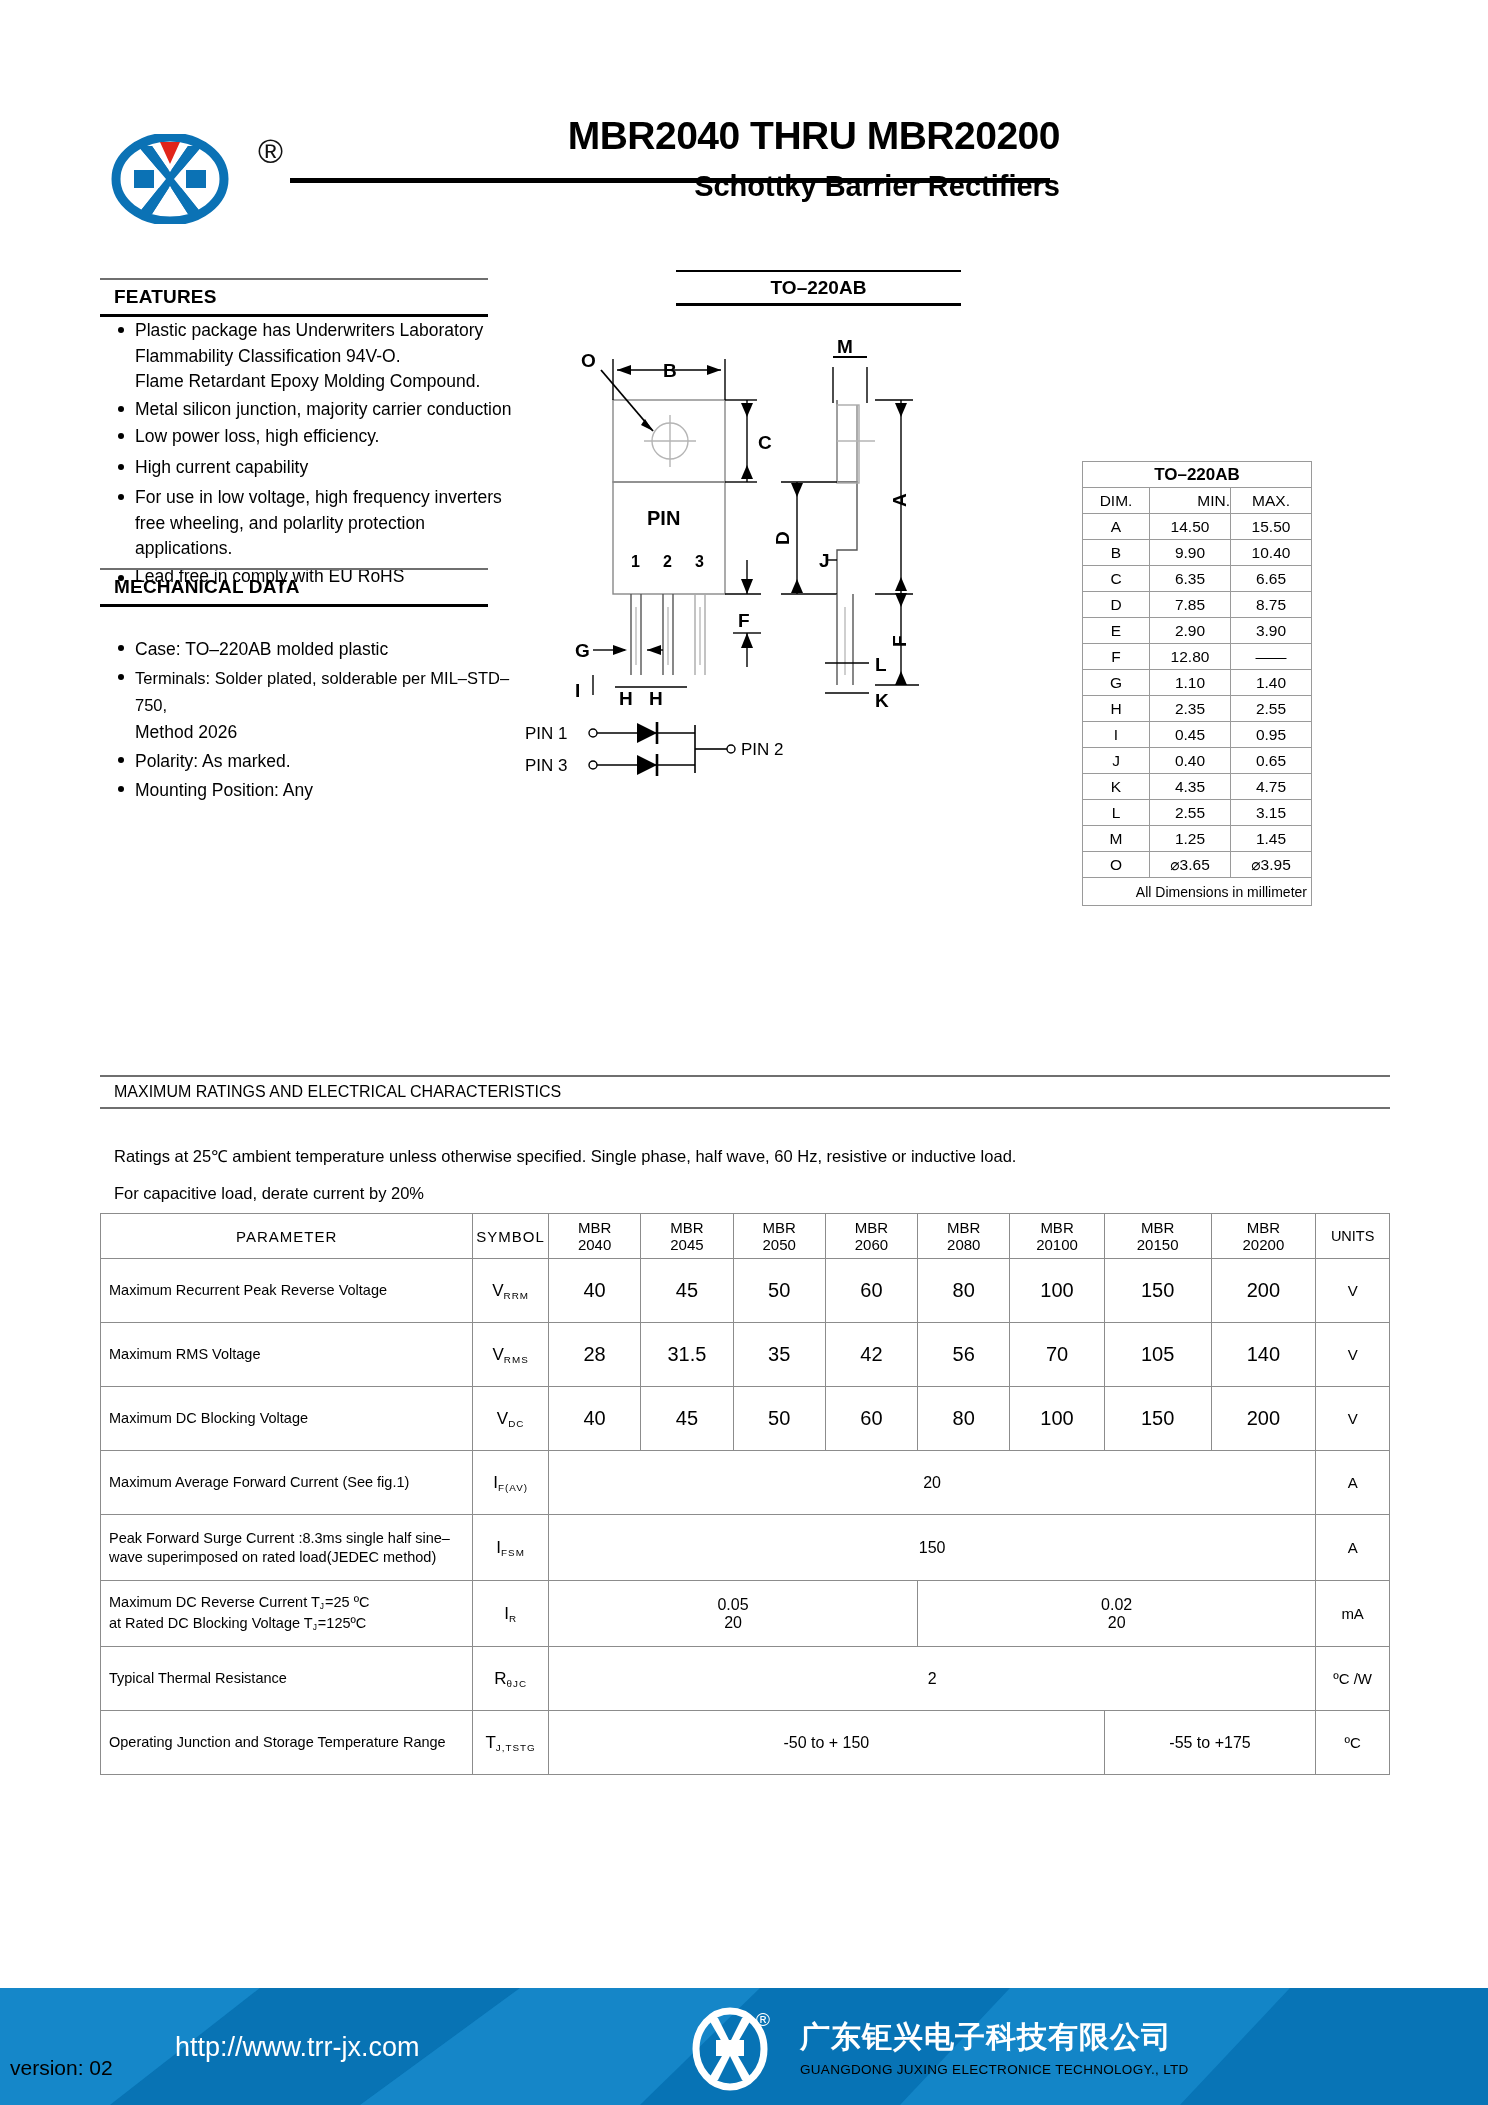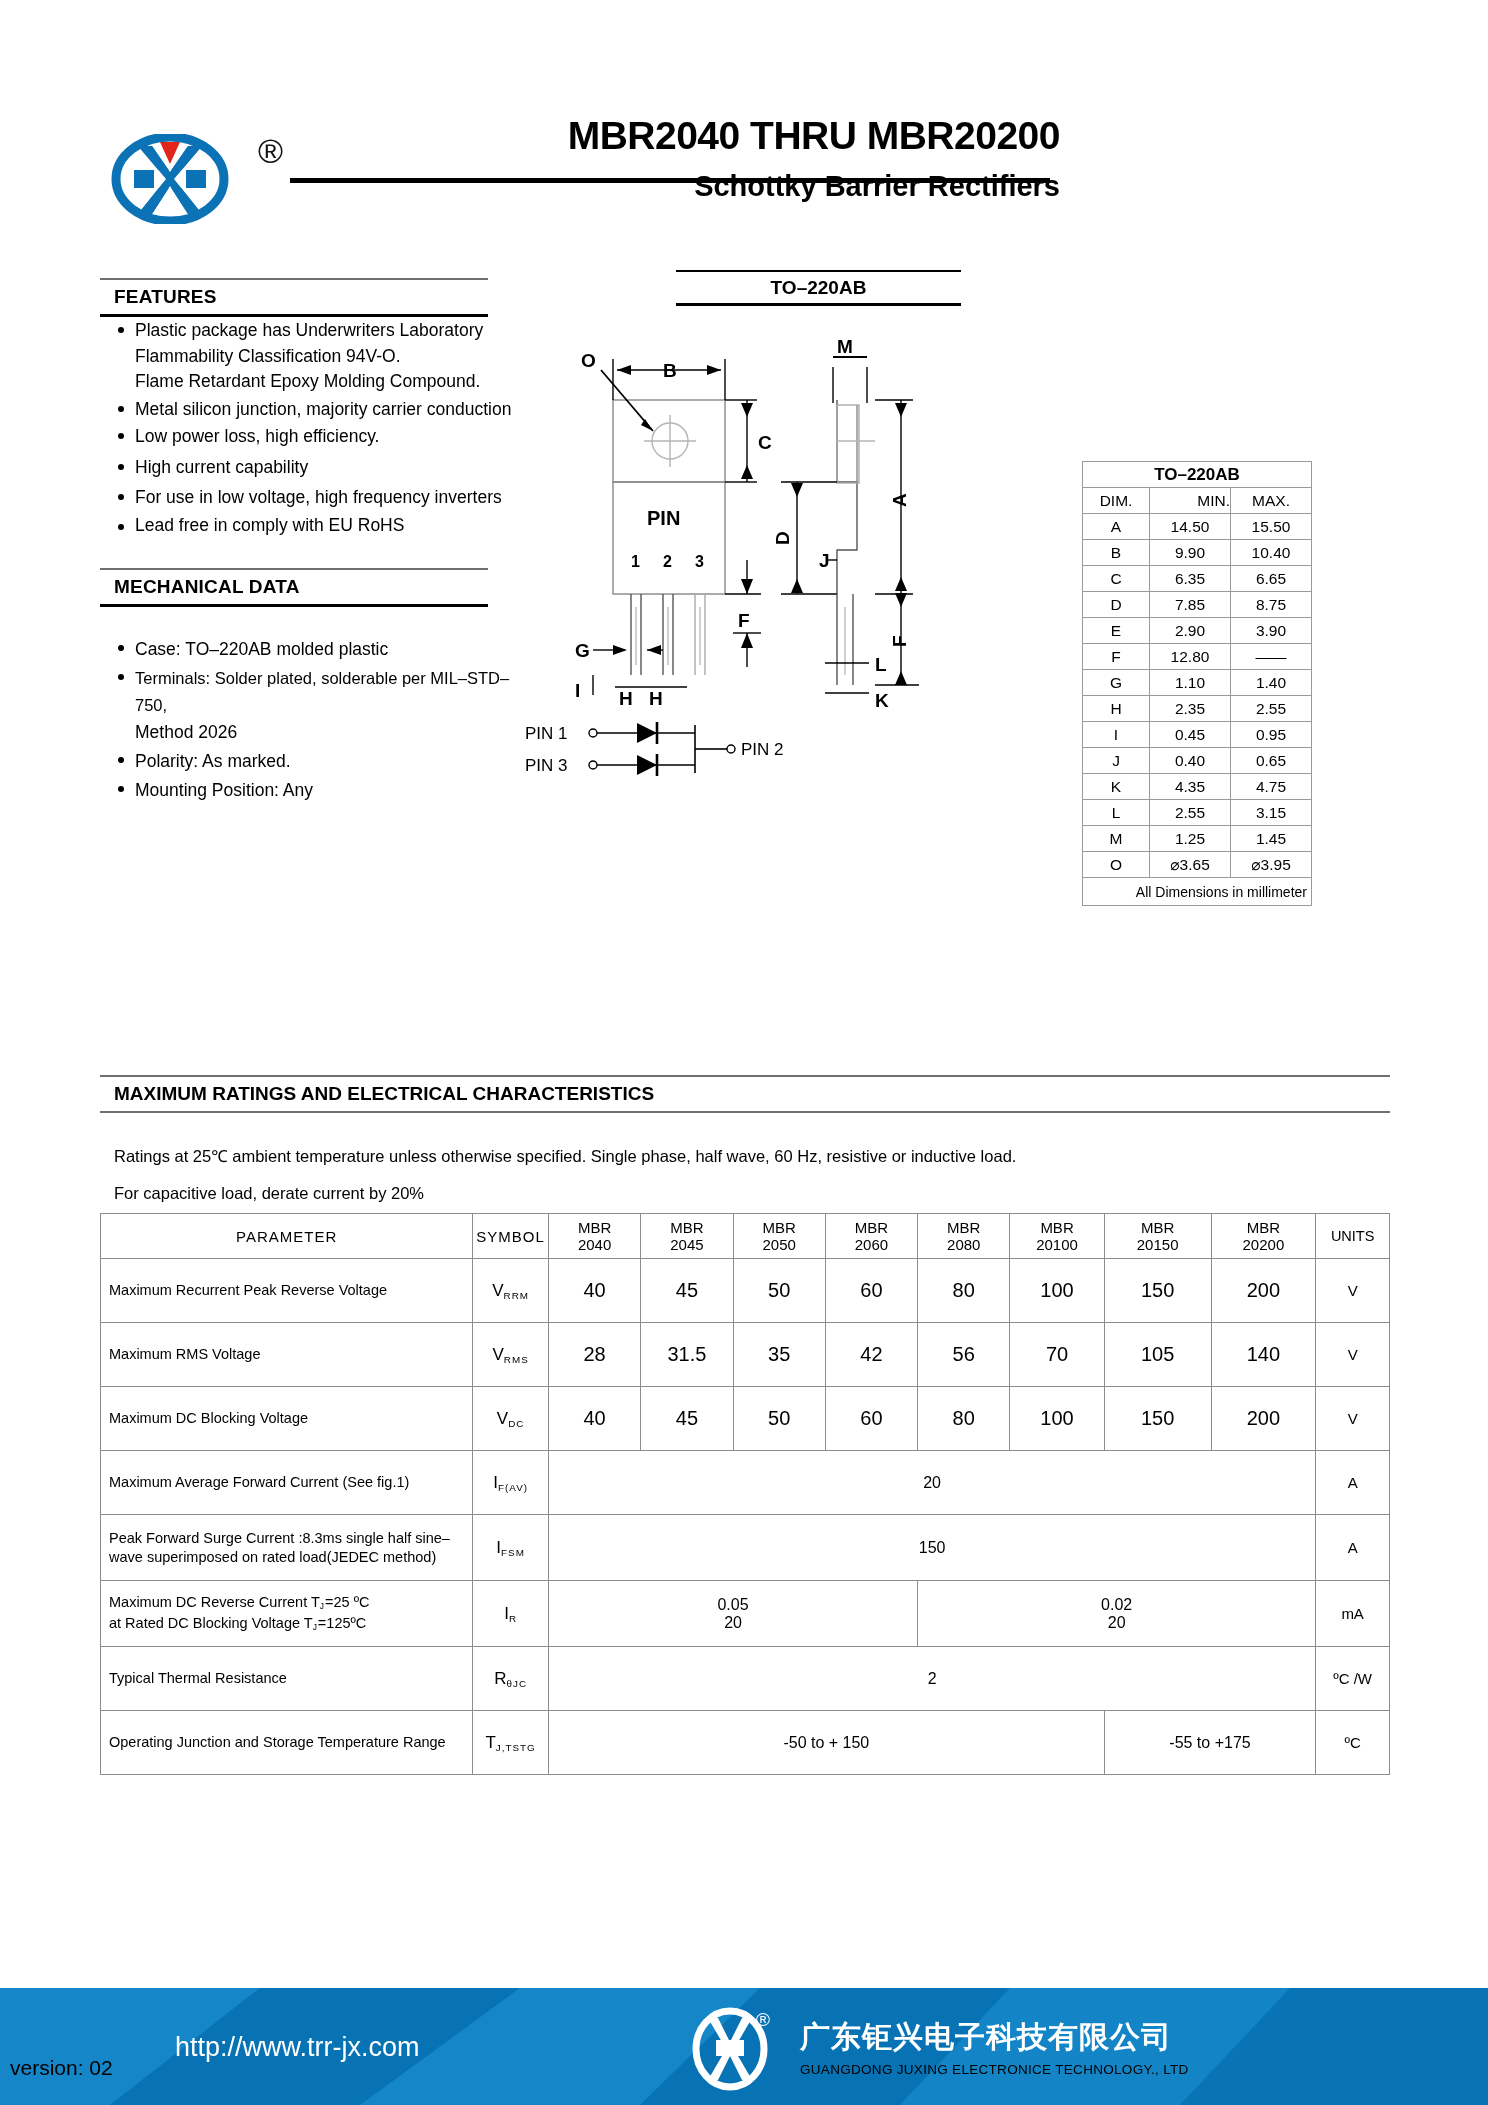--- a/index.html
+++ b/index.html
@@ -40,21 +40,21 @@
   .dimtable .hdr{font-weight:bold;font-size:17px;}
   .dimtable .c1{width:66px;}
   .dimtable .c2{width:80px;text-align:right;}
   .dimtable .c3{width:80px;}
   .dimtable .foot{font-size:14px;padding:3px 4px;text-align:right;}
 
   
   .maxhead{position:absolute;left:100px;top:1075px;width:1290px;}
   .maxhead .rule-top{height:2px;background:#6f6f6f;}
   .maxhead .rule-bot{height:2px;background:#6f6f6f;}
-  .maxhead .t{font-size:19px;font-weight:bold;padding:6px 0 6px 14px;}
+  .maxhead .t{font-size:16px;font-weight:normal;padding:6px 0 6px 14px;}
   .note{position:absolute;left:114px;font-size:16.5px;}
 
   table.main{position:absolute;left:100px;top:1213px;width:1290px;border-collapse:collapse;}
   table.main td,table.main th{border:1px solid #8c8c8c;font-weight:normal;font-size:14.5px;
         text-align:center;vertical-align:middle;}
   table.main td.param{text-align:left;padding-left:8px;font-size:14.5px;line-height:19px;}
   table.main td.sym{font-size:17px;}
   table.main td.val{font-size:20px;}
   table.main td.valsm{font-size:16px;}
   table.main td.units{font-size:15px;width:68px;}
@@ -112,20 +112,21 @@
     <span class="dot"></span>
     <div>Low power loss, high efficiency.</div>
   </div>
   <div class="li" style="margin-top:5px;">
     <span class="dot"></span>
     <div>High current capability</div>
   </div>
   <div class="li" style="margin-top:5px;">
     <span class="dot"></span>
     <div>For use in low voltage, high frequency inverters</div>
+    <div class="cont">free wheeling, and polarlity protection applications.</div>
   </div>
   <div class="li">
     <span class="dot" style="top:11px;"></span>
     <div>Lead free in comply with EU RoHS</div>
   </div>
 </div>
 
 <div class="sec" style="left:100px;top:568px;width:388px;">
   <div class="rule-top"></div>
   <div class="sec-title">MECHANICAL DATA</div>

